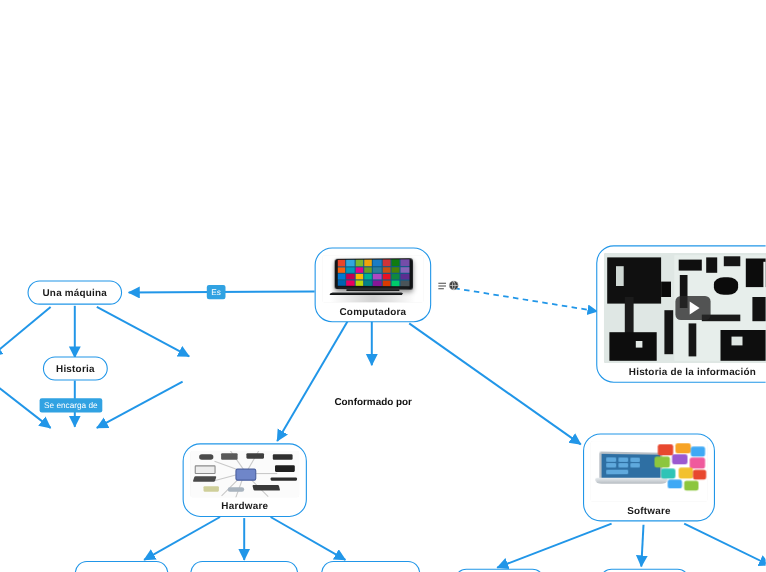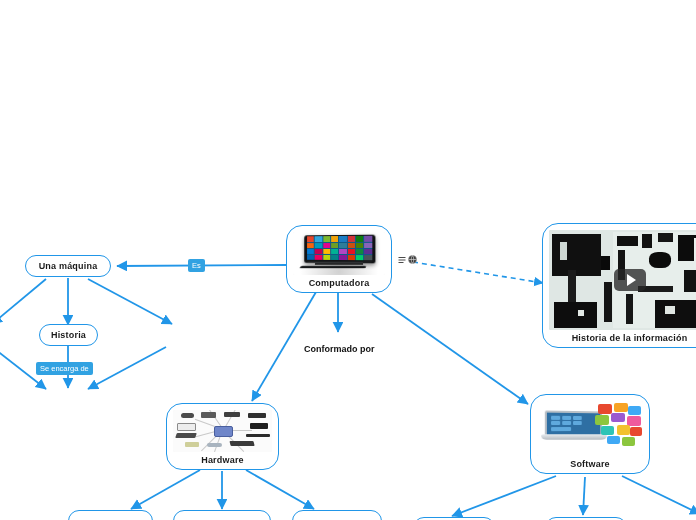--- a/index.html
+++ b/index.html
@@ -276,21 +276,21 @@
   </div>
 
   <div class="node pill" style="left:39px;top:324px;width:59px;">
     <div class="label">Historia</div>
   </div>
 
 
   <div class="relabel" style="left:36px;top:362px;">Se encarga de</div>
 
 
-  <div class="plainlabel" style="left:304px;top:344px;">Conformado por</div>
+  <div class="plainlabel" style="left:304px;top:360px;">Conformado por</div>
 
   <div class="node imgnode" style="left:542px;top:223px;width:175px;height:125px;">
     <div class="thumb">
       <div class="vid">
         <div class="g" style="left:0;top:0;width:100%;height:100%;background:#dfe7e4;"></div>
         <div class="g" style="left:2%;top:4%;width:30%;height:42%;background:#101010;"></div>
         <div class="g" style="left:7%;top:12%;width:4%;height:18%;background:#cfd8d4;"></div>
         <div class="g" style="left:12%;top:40%;width:5%;height:34%;background:#1b1b1b;"></div>
         <div class="g" style="left:3%;top:72%;width:27%;height:26%;background:#0d0d0d;"></div>
         <div class="g" style="left:18%;top:80%;width:4%;height:6%;background:#e2e8e5;"></div>

